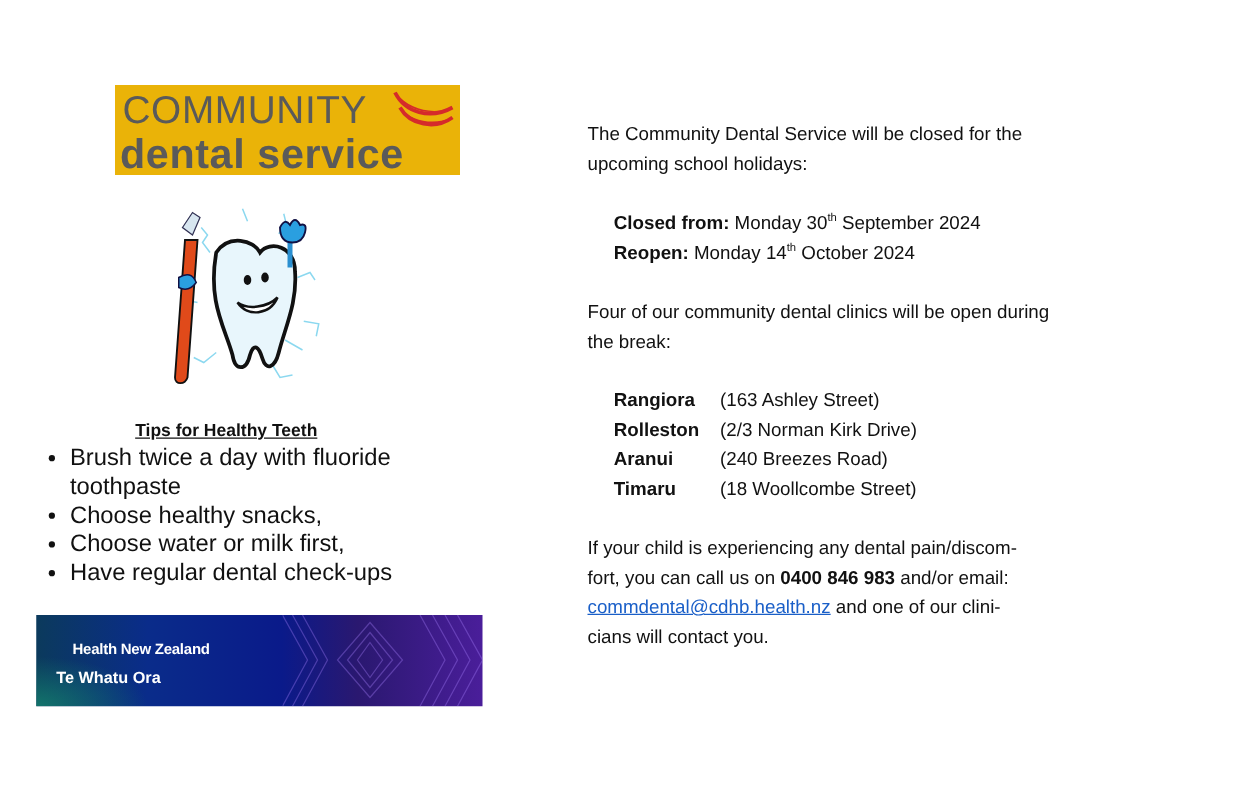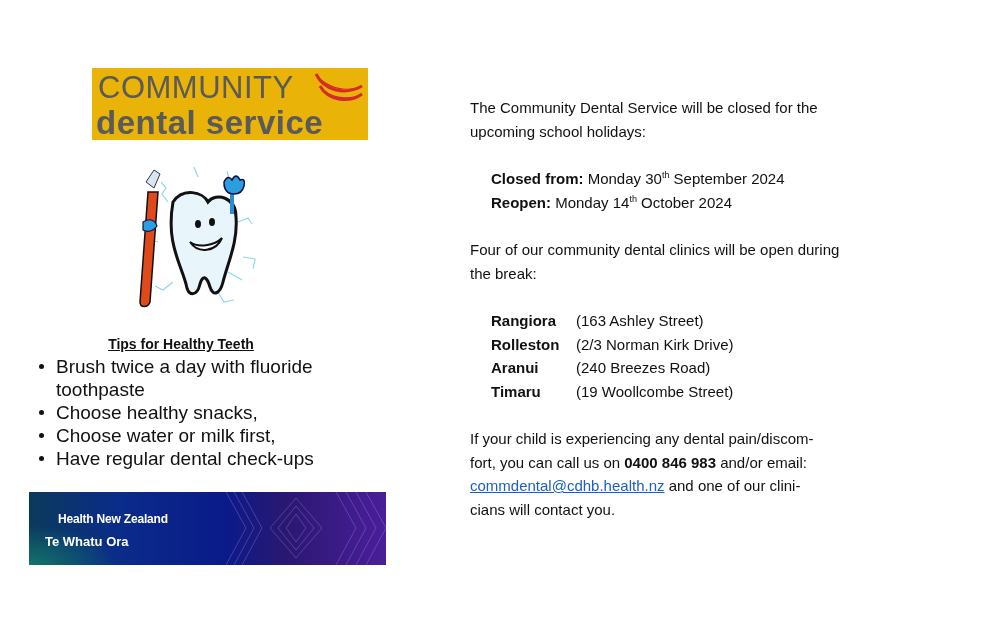--- a/index.html
+++ b/index.html
@@ -152,21 +152,21 @@
     <div class="clinic">
       <span class="name">Rolleston</span>
       <span>(2/3 Norman Kirk Drive)</span>
     </div>
     <div class="clinic">
       <span class="name">Aranui</span>
       <span>(240 Breezes Road)</span>
     </div>
     <div class="clinic">
       <span class="name">Timaru</span>
-      <span>(19 Woollcombe Street)</span>
+      <span>(18 Woollcombe Street)</span>
     </div>
   </div>
   <div class="gap"></div>
   <div>
     <div>If your child is experiencing any dental pain/discom-</div>
     <div><span>fort, you can call us on </span><b>0400 846 983</b><span> and/or email:</span></div>
     <div><a class="email">commdental@cdhb.health.nz</a><span> and one of our clini-</span></div>
     <div>cians will contact you.</div>
   </div>
 </div>

